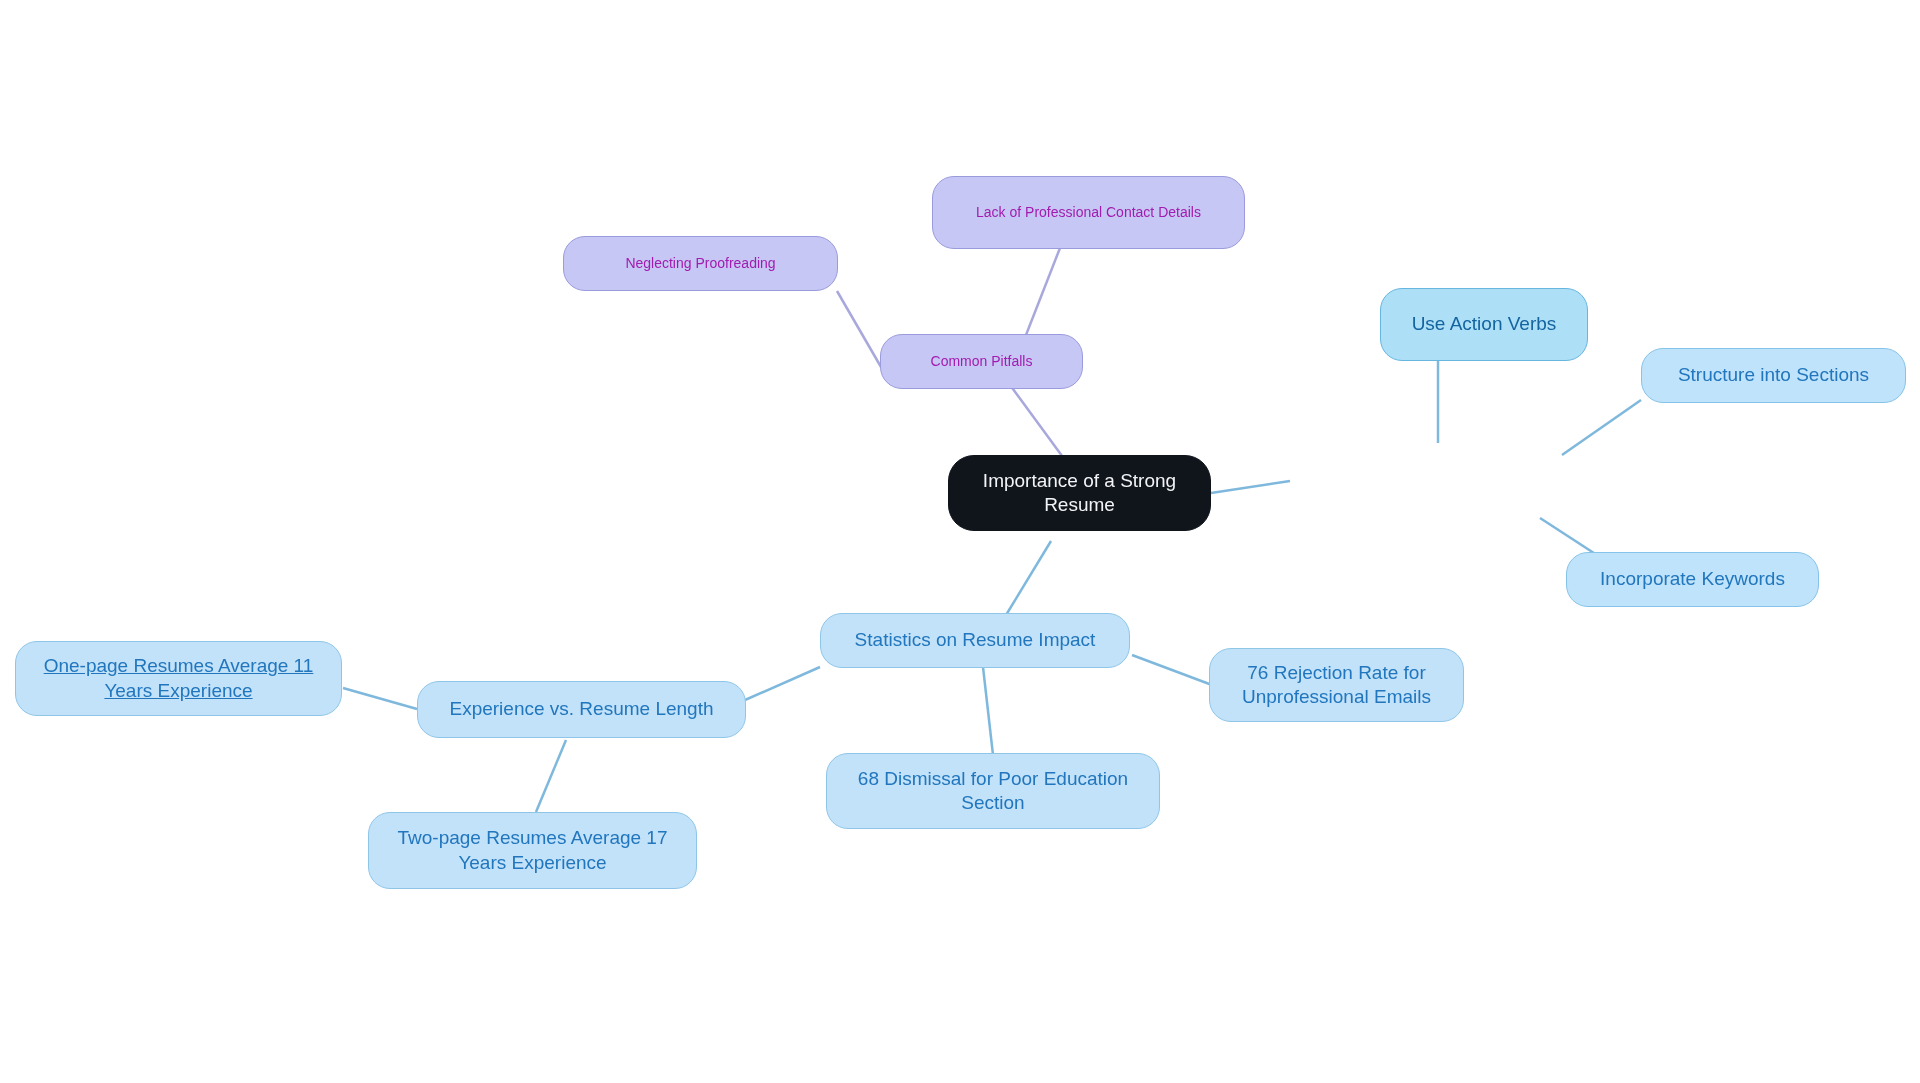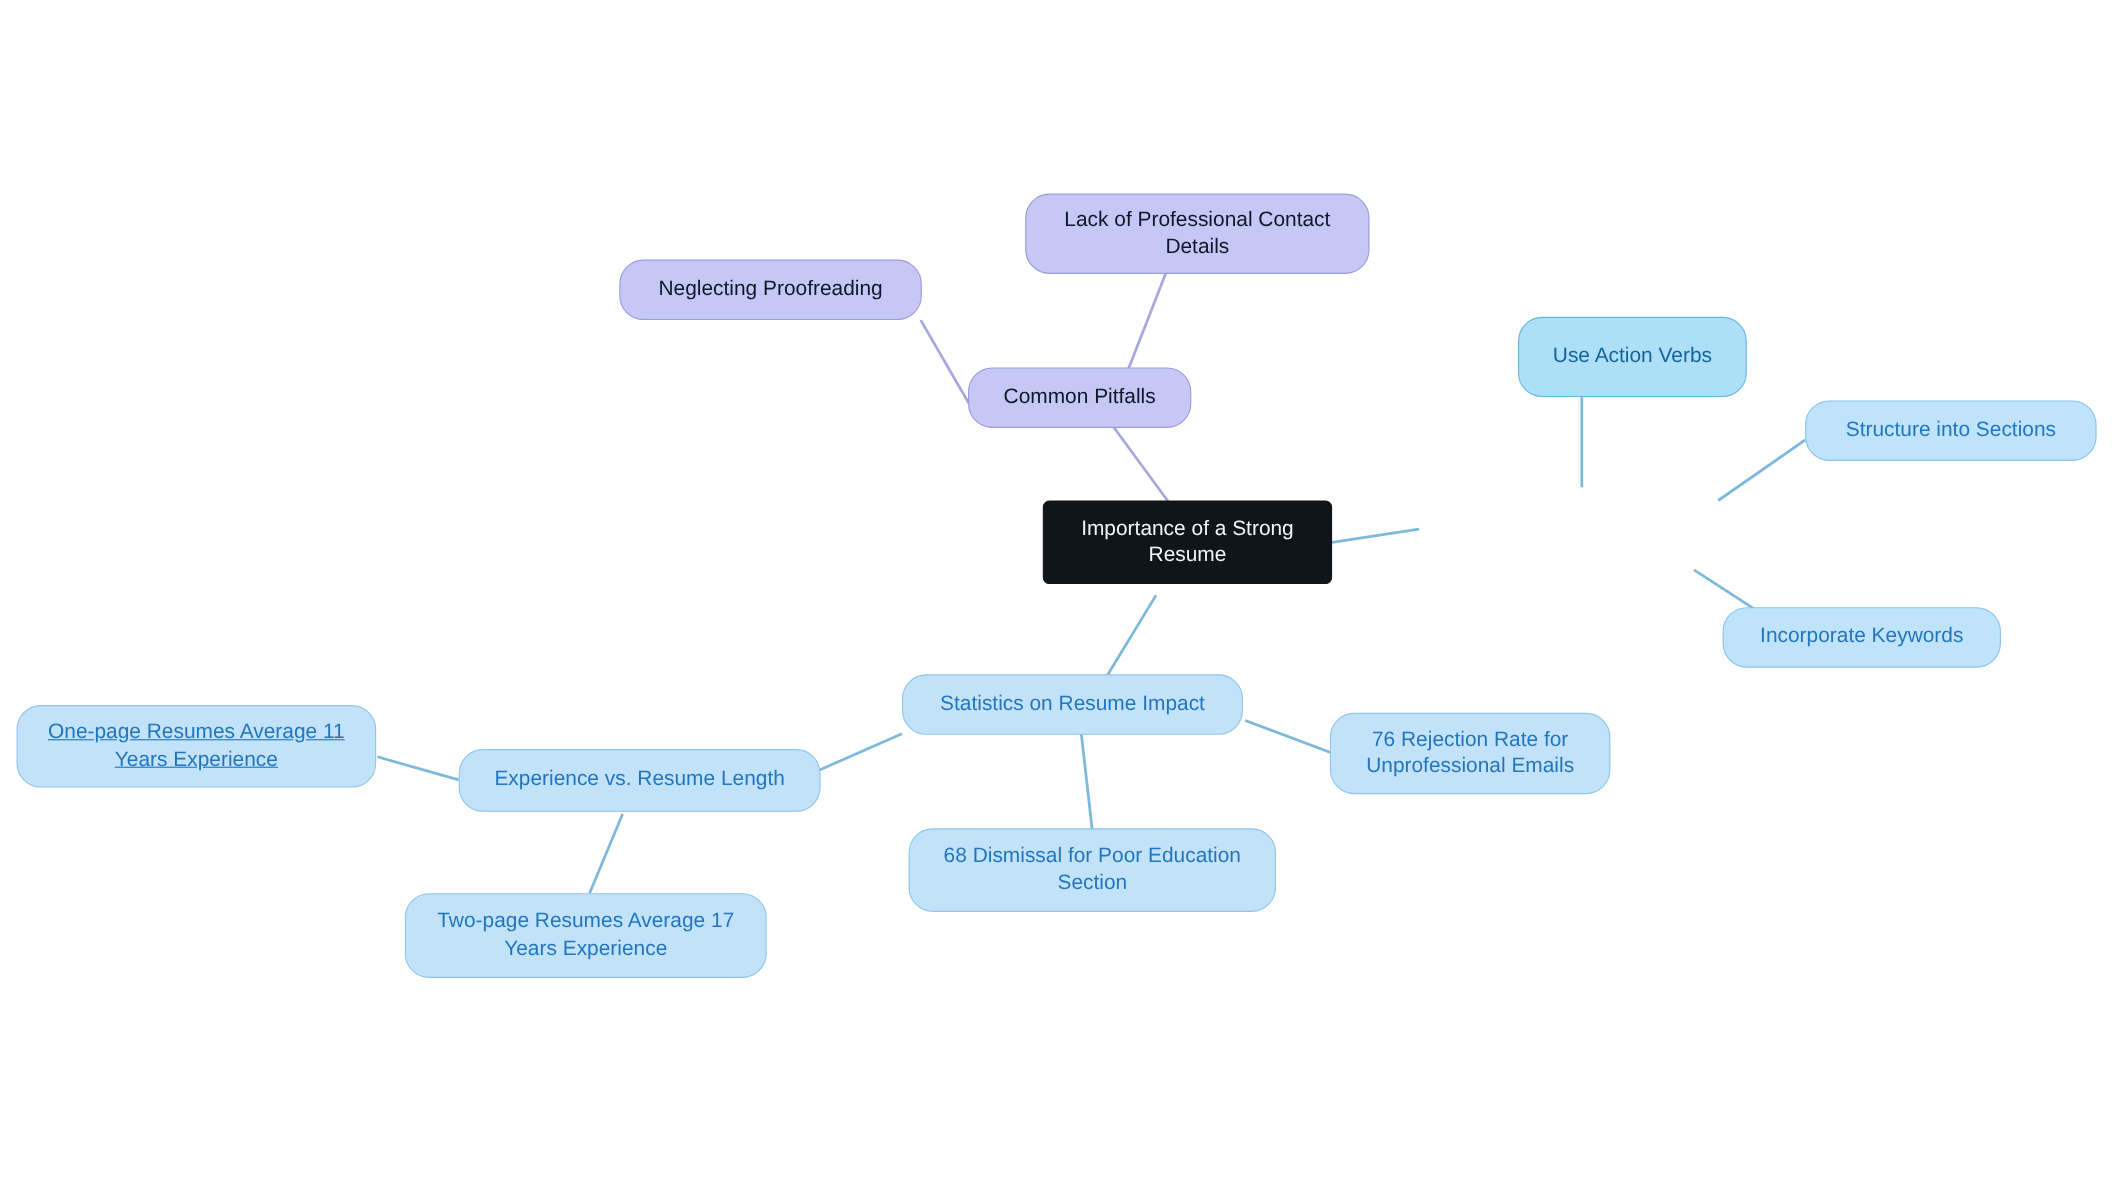--- a/index.html
+++ b/index.html
@@ -45,28 +45,28 @@
     display: block;
     width: 100%;
     white-space: pre-line;
   }
   
   .node-root {
     background: #10151c;
     border-color: #10151c;
     color: #f2f4f7;
     font-size: 19px;
-    border-radius: 6px;
+    border-radius: 26px;
   }
   
   .node-purple {
     background: #c6c7f4;
     border-color: #9a9bdc;
-    color: #0f172a;
-    font-size: 19px;
+    color: #a21caf;
+    font-size: 14px;
   }
   
   .node-blue-mid {
     background: #addff7;
     border-color: #67b6e0;
     color: #1464a0;
     font-size: 19px;
   }
   
   .node-blue-light {
@@ -131,21 +131,21 @@
 
   <div class="node node-purple" style="left:932px; top:176px; width:313px; height:73px;">
     <span class="node-label">Lack of Professional Contact Details</span>
   </div>
 
 
   <div class="node node-blue-mid" style="left:1335px; top:288px; width:208px; height:73px;margin-left:45px;">
     <span class="node-label">Use Action Verbs</span>
   </div>
 
-  <div class="node node-blue-soft" style="left:1641px; top:364px; width:265px; height:55px;">
+  <div class="node node-blue-soft" style="left:1641px; top:348px; width:265px; height:55px;">
     <span class="node-label">Structure into Sections</span>
   </div>
 
   <div class="node node-blue-soft" style="left:1566px; top:552px; width:253px; height:55px;">
     <span class="node-label">Incorporate Keywords</span>
   </div>
 
   <div class="node node-blue-light" style="left:820px; top:613px; width:310px; height:55px;">
     <span class="node-label">Statistics on Resume Impact</span>
   </div>

